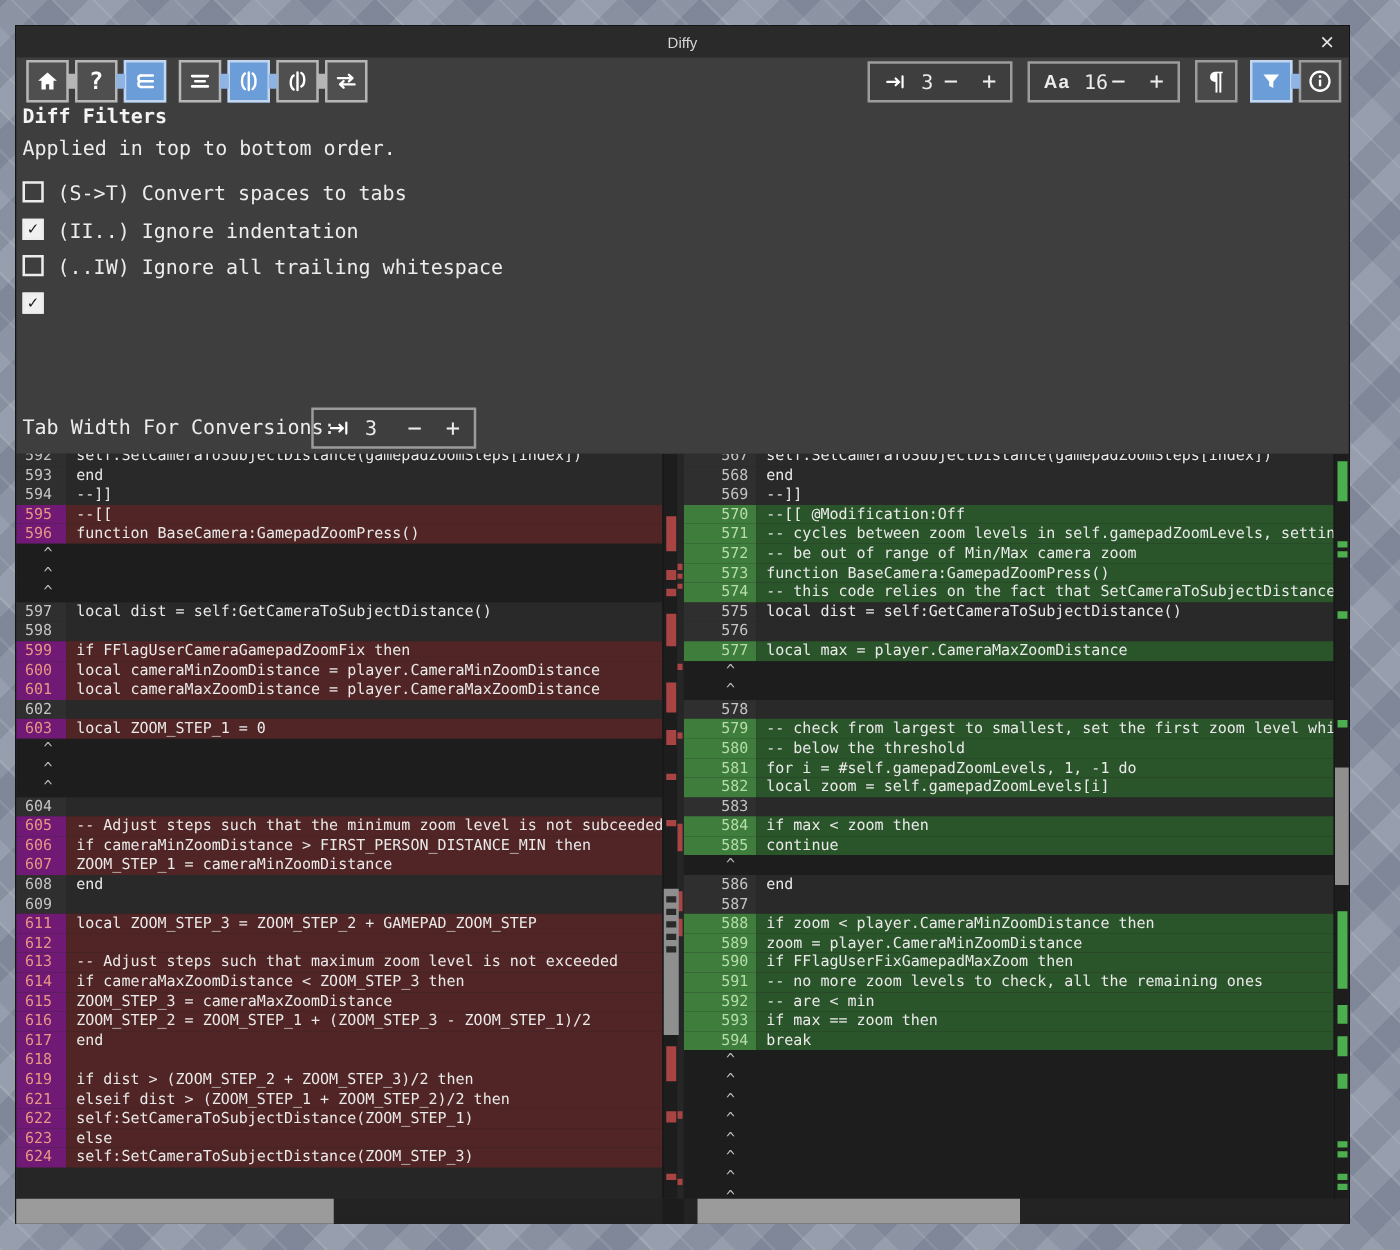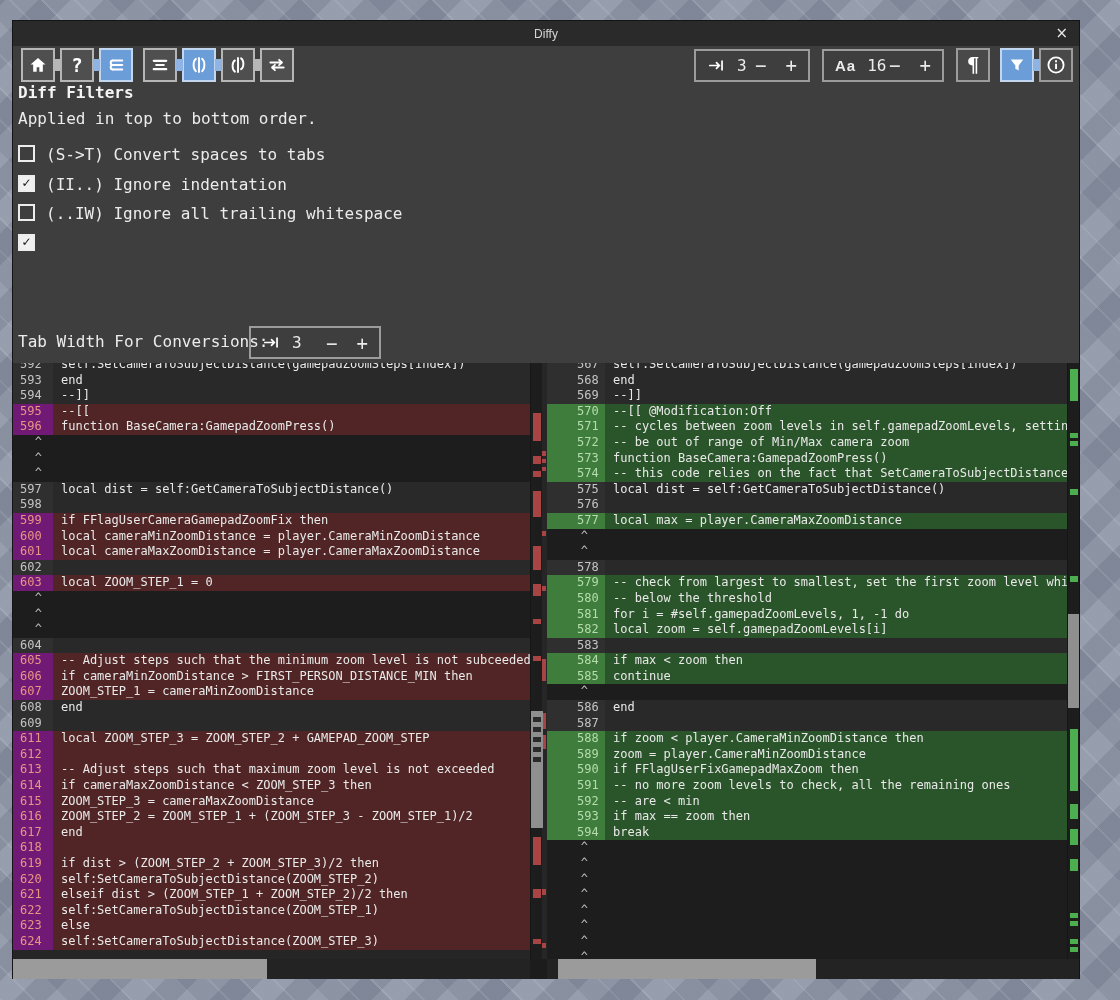--- a/index.html
+++ b/index.html
@@ -241,21 +241,20 @@
             <div class="row l-ctx"><span class="num">609</span><span class="txt"></span></div>
             <div class="row l-del"><span class="num">611</span><span class="txt">local ZOOM_STEP_3 = ZOOM_STEP_2 + GAMEPAD_ZOOM_STEP</span></div>
             <div class="row l-del"><span class="num">612</span><span class="txt"></span></div>
             <div class="row l-del"><span class="num">613</span><span class="txt">-- Adjust steps such that maximum zoom level is not exceeded</span></div>
             <div class="row l-del"><span class="num">614</span><span class="txt">if cameraMaxZoomDistance &lt; ZOOM_STEP_3 then</span></div>
             <div class="row l-del"><span class="num">615</span><span class="txt">ZOOM_STEP_3 = cameraMaxZoomDistance</span></div>
             <div class="row l-del"><span class="num">616</span><span class="txt">ZOOM_STEP_2 = ZOOM_STEP_1 + (ZOOM_STEP_3 - ZOOM_STEP_1)/2</span></div>
             <div class="row l-del"><span class="num">617</span><span class="txt">end</span></div>
             <div class="row l-del"><span class="num">618</span><span class="txt"></span></div>
             <div class="row l-del"><span class="num">619</span><span class="txt">if dist &gt; (ZOOM_STEP_2 + ZOOM_STEP_3)/2 then</span></div>
-            <div class="row l-del"><span class="num">620</span><span class="txt">self:SetCameraToSubjectDistance(ZOOM_STEP_2)</span></div>
             <div class="row l-del"><span class="num">621</span><span class="txt">elseif dist &gt; (ZOOM_STEP_1 + ZOOM_STEP_2)/2 then</span></div>
             <div class="row l-del"><span class="num">622</span><span class="txt">self:SetCameraToSubjectDistance(ZOOM_STEP_1)</span></div>
             <div class="row l-del"><span class="num">623</span><span class="txt">else</span></div>
             <div class="row l-del"><span class="num">624</span><span class="txt">self:SetCameraToSubjectDistance(ZOOM_STEP_3)</span></div>
           </div>
         </div>
       <div class="vstrip" id="left-vstrip">
           <div class="vthumb" style="top: 348px; height: 117px;"></div>
           <div class="mark red" style="top: 50px; height: 28px;"></div>
           <div class="mark red" style="top: 93px; height: 8px;"></div>

